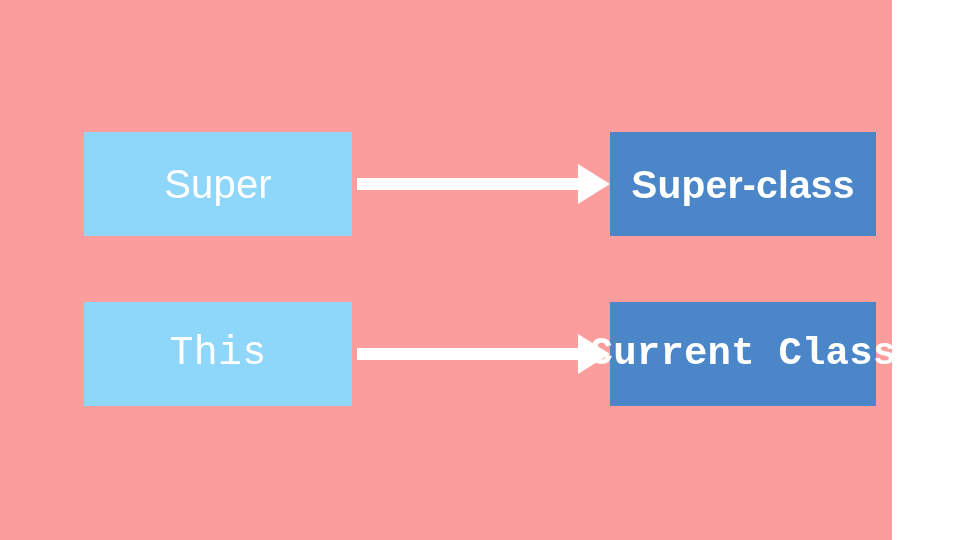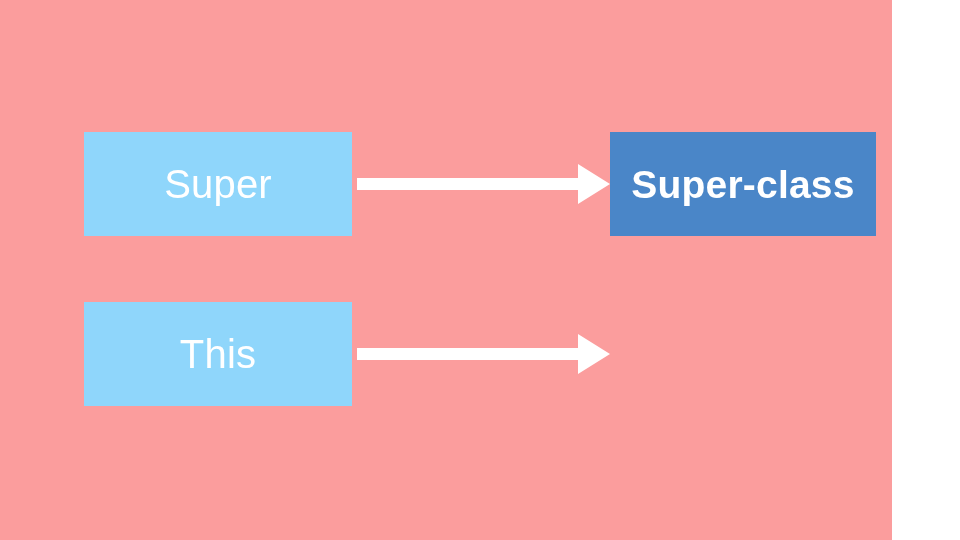--- a/index.html
+++ b/index.html
@@ -41,21 +41,21 @@
   }
 
   .node.classbox {
     background: #4a86c8;
     font-size: 39px;
     font-weight: 600;
   }
 
   
   .row1 { top: 132px; }
-  .row2 { top: 302px; }
+  .row2 { top: 302px; font-family: Liberation Mono, monospace; }
 
   .node.keyword  { left: 84px;  width: 268px; height: 104px; }
   .node.classbox { left: 610px; width: 266px; height: 104px; }
 
   
   .arrow {
     position: absolute;
     left: 357px;
     width: 253px;
     height: 40px;
@@ -86,14 +86,17 @@
   <div class="node keyword row2">
     <span>This</span>
   </div>
 
   <div class="arrow row2">
     <svg viewBox="0 0 253 40" preserveAspectRatio="none" aria-hidden="true">
       <path d="M0 14 L221 14 L221 0 L253 20 L221 40 L221 26 L0 26 Z" fill="#ffffff"></path>
     </svg>
   </div>
 
+  <div class="node classbox row2">
+    <span>Current Class</span>
+  </div>
 
 </div>
 
 </body></html>

